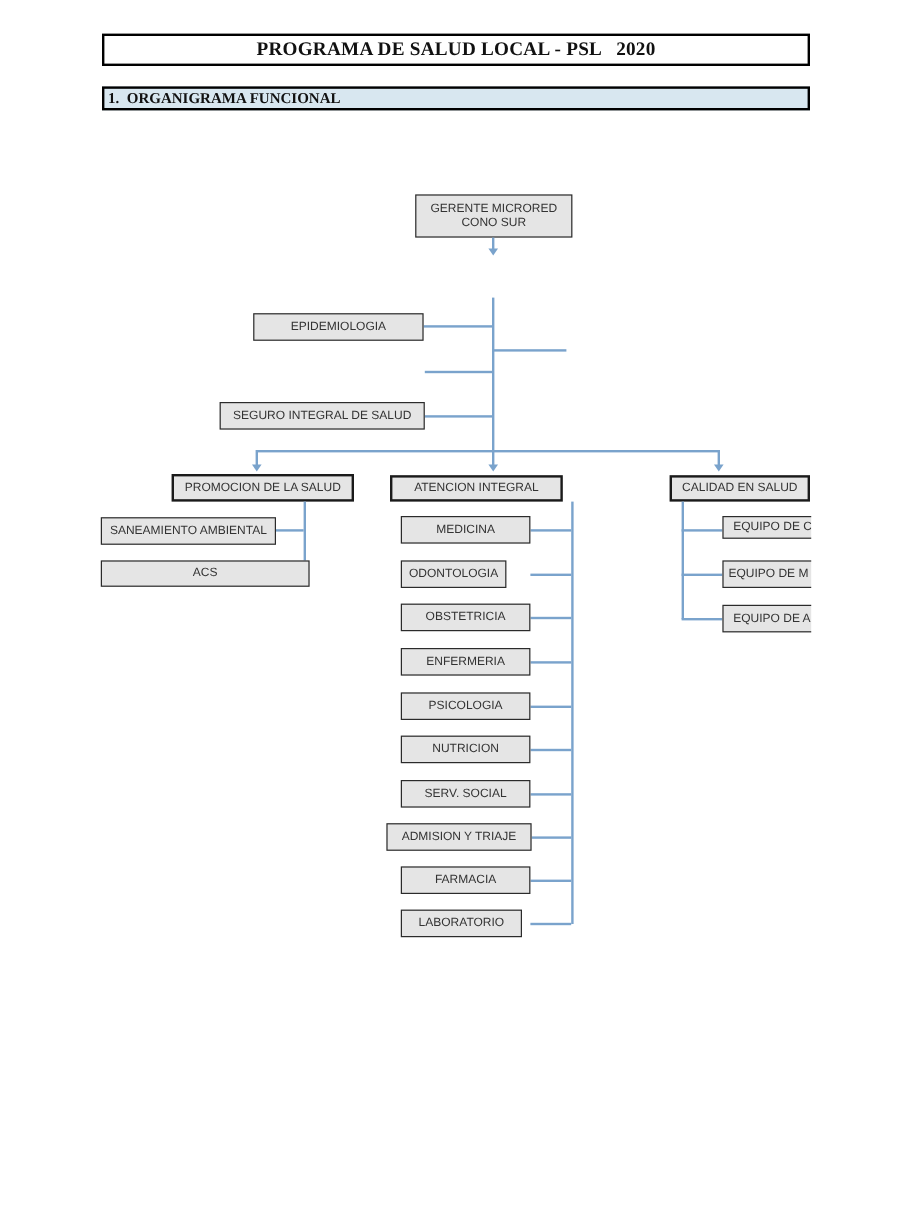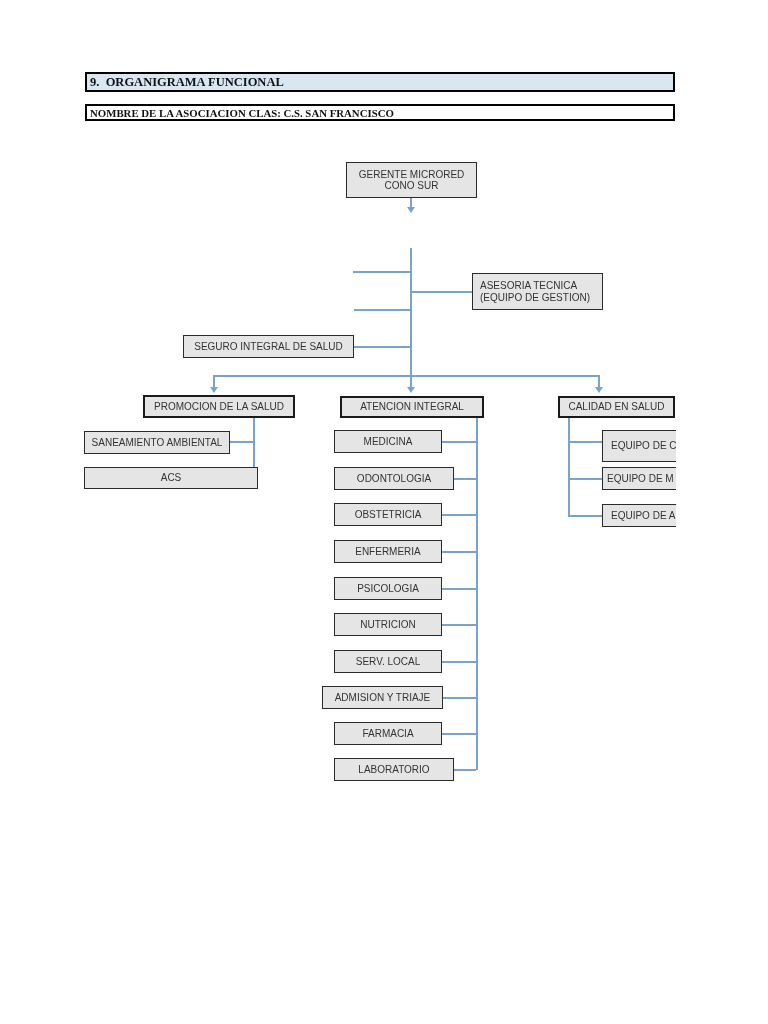--- a/index.html
+++ b/index.html
@@ -57,67 +57,66 @@
     border-left: 4px solid transparent;
     border-right: 4px solid transparent;
     border-top: 6px solid #7aa3cc;
   }
 </style>
 </head>
 <body>
 
 <div class="page">
 
+  <div class="hdr title-box">
+    <span>PROGRAMA DE SALUD LOCAL - PSL   2020</span>
+  </div>
   <div class="hdr section-box">
-    <span>9.  ORGANIGRAMA FUNCIONAL</span>
-  </div>
-  <div class="hdr name-box">
-    <span>NOMBRE DE LA ASOCIACION CLAS: C.S. SAN FRANCISCO</span>
+    <span>1.  ORGANIGRAMA FUNCIONAL</span>
   </div>
 
   <div class="chart">
 
     <div class="obox" style="left:346px;top:162px;width:131px;height:36px;">
       <span>GERENTE MICRORED</span>
       <span>CONO SUR</span>
     </div>
 
     <div class="v-line" style="left:410px;top:198px;height:10px;"></div>
     <div class="ahead" style="left:407px;top:207px;"></div>
 
 
     <div class="v-line" style="left:410px;top:248px;height:128px;"></div>
 
     <div class="h-line" style="left:353px;top:271px;width:57px;"></div>
+    <div class="obox" style="left:211px;top:261px;width:142px;height:23px;">
+      <span>EPIDEMIOLOGIA</span>
+    </div>
 
     <div class="h-line" style="left:410px;top:291px;width:62px;"></div>
-    <div class="obox leftal" style="left:472px;top:273px;width:131px;height:37px;">
-      <span>ASESORIA TECNICA</span>
-      <span>(EQUIPO DE GESTION)</span>
-    </div>
 
     <div class="h-line" style="left:354px;top:309px;width:56px;"></div>
 
     <div class="h-line" style="left:354px;top:346px;width:56px;"></div>
     <div class="obox" style="left:183px;top:335px;width:171px;height:23px;">
       <span>SEGURO INTEGRAL DE SALUD</span>
     </div>
 
     <div class="h-line" style="left:214px;top:375px;width:386px;"></div>
     <div class="v-line" style="left:213px;top:375px;height:13px;"></div>
     <div class="ahead" style="left:210px;top:387px;"></div>
     <div class="v-line" style="left:410px;top:375px;height:13px;"></div>
     <div class="ahead" style="left:407px;top:387px;"></div>
     <div class="v-line" style="left:598px;top:375px;height:13px;"></div>
     <div class="ahead" style="left:595px;top:387px;"></div>
 
     <div class="obox branch" style="left:143px;top:395px;width:152px;height:23px;">
       <span>PROMOCION DE LA SALUD</span>
     </div>
-    <div class="obox branch" style="left:340px;top:396px;width:144px;height:22px;">
+    <div class="obox branch" style="left:325px;top:396px;width:144px;height:22px;">
       <span>ATENCION INTEGRAL</span>
     </div>
     <div class="obox branch" style="left:541px;top:396px;width:117px;height:22px;margin-left:17px;">
       <span>CALIDAD EN SALUD</span>
     </div>
 
     <div class="v-line" style="left:253px;top:418px;height:61px;"></div>
     <div class="h-line" style="left:230px;top:441px;width:23px;"></div>
     <div class="h-line" style="left:230px;top:478px;width:23px;"></div>
     <div class="obox" style="left:84px;top:431px;width:146px;height:23px;">
@@ -135,54 +134,54 @@
     <div class="h-line" style="left:442px;top:588px;width:34px;"></div>
     <div class="h-line" style="left:442px;top:624px;width:34px;"></div>
     <div class="h-line" style="left:442px;top:661px;width:34px;"></div>
     <div class="h-line" style="left:443px;top:697px;width:33px;"></div>
     <div class="h-line" style="left:442px;top:733px;width:34px;"></div>
     <div class="h-line" style="left:442px;top:769px;width:34px;"></div>
 
     <div class="obox" style="left:334px;top:430px;width:108px;height:23px;">
       <span>MEDICINA</span>
     </div>
-    <div class="obox" style="left:334px;top:467px;width:120px;height:23px;">
+    <div class="obox" style="left:334px;top:467px;width:88px;height:23px;">
       <span>ODONTOLOGIA</span>
     </div>
     <div class="obox" style="left:334px;top:503px;width:108px;height:23px;">
       <span>OBSTETRICIA</span>
     </div>
     <div class="obox" style="left:334px;top:540px;width:108px;height:23px;">
       <span>ENFERMERIA</span>
     </div>
     <div class="obox" style="left:334px;top:577px;width:108px;height:23px;">
       <span>PSICOLOGIA</span>
     </div>
     <div class="obox" style="left:334px;top:613px;width:108px;height:23px;">
       <span>NUTRICION</span>
     </div>
     <div class="obox" style="left:334px;top:650px;width:108px;height:23px;">
-      <span>SERV. LOCAL</span>
+      <span>SERV. SOCIAL</span>
     </div>
     <div class="obox" style="left:322px;top:686px;width:121px;height:23px;text-align:center;">
       <span>ADMISION Y TRIAJE</span>
     </div>
     <div class="obox" style="left:334px;top:722px;width:108px;height:23px;">
       <span>FARMACIA</span>
     </div>
-    <div class="obox" style="left:334px;top:758px;width:120px;height:23px;">
+    <div class="obox" style="left:334px;top:758px;width:101px;height:23px;">
       <span>LABORATORIO</span>
     </div>
 
     <div class="v-line" style="left:568px;top:418px;height:98px;"></div>
     <div class="h-line" style="left:568px;top:441px;width:34px;"></div>
     <div class="h-line" style="left:568px;top:478px;width:34px;"></div>
     <div class="h-line" style="left:568px;top:515px;width:34px;"></div>
 
-    <div class="obox leftal" style="left:602px;top:430px;width:112px;height:32px;padding-left:8px;">
+    <div class="obox leftal" style="left:602px;top:430px;width:112px;height:19px;padding-left:8px;">
       <span>EQUIPO DE C</span>
     </div>
     <div class="obox leftal" style="left:602px;top:467px;width:112px;height:23px;padding-left:4px;">
       <span>EQUIPO DE M</span>
     </div>
     <div class="obox leftal" style="left:602px;top:504px;width:112px;height:23px;padding-left:8px;">
       <span>EQUIPO DE A</span>
     </div>
 
   </div>

